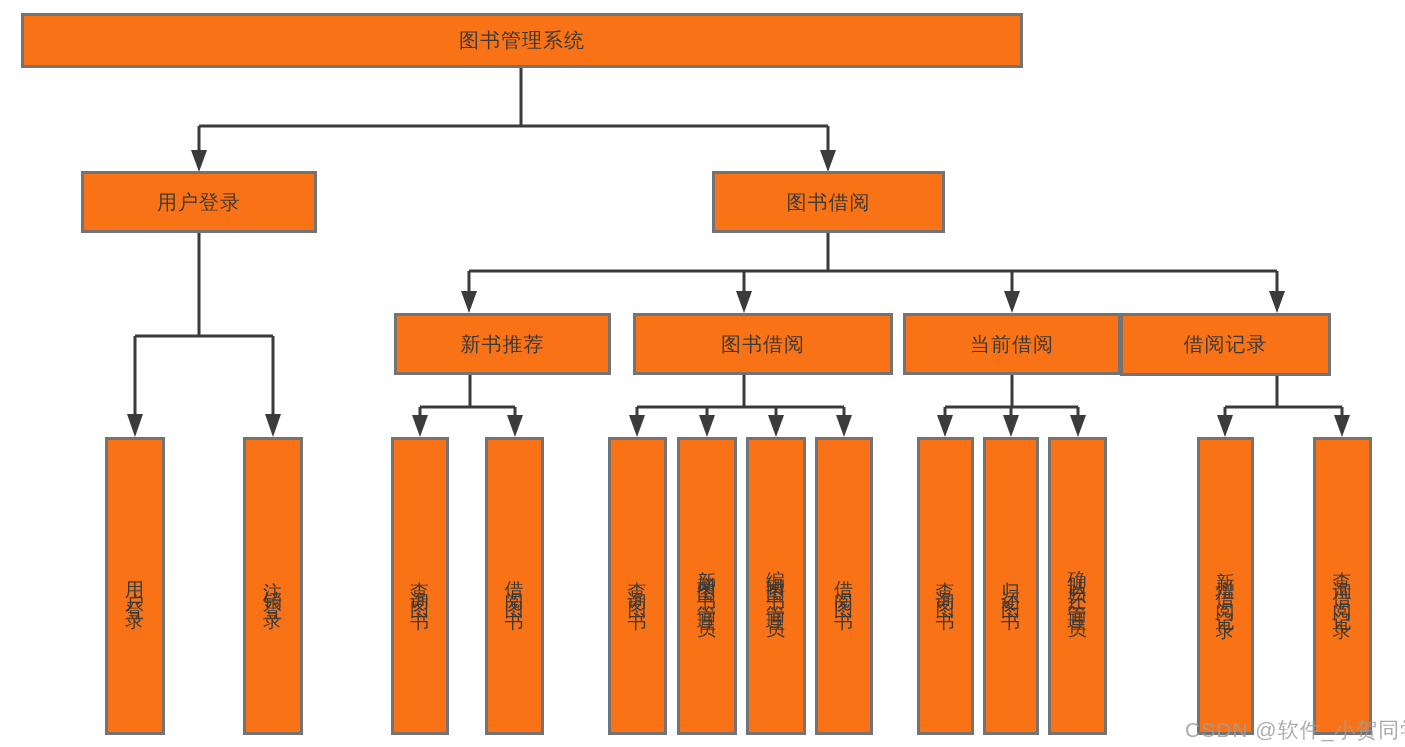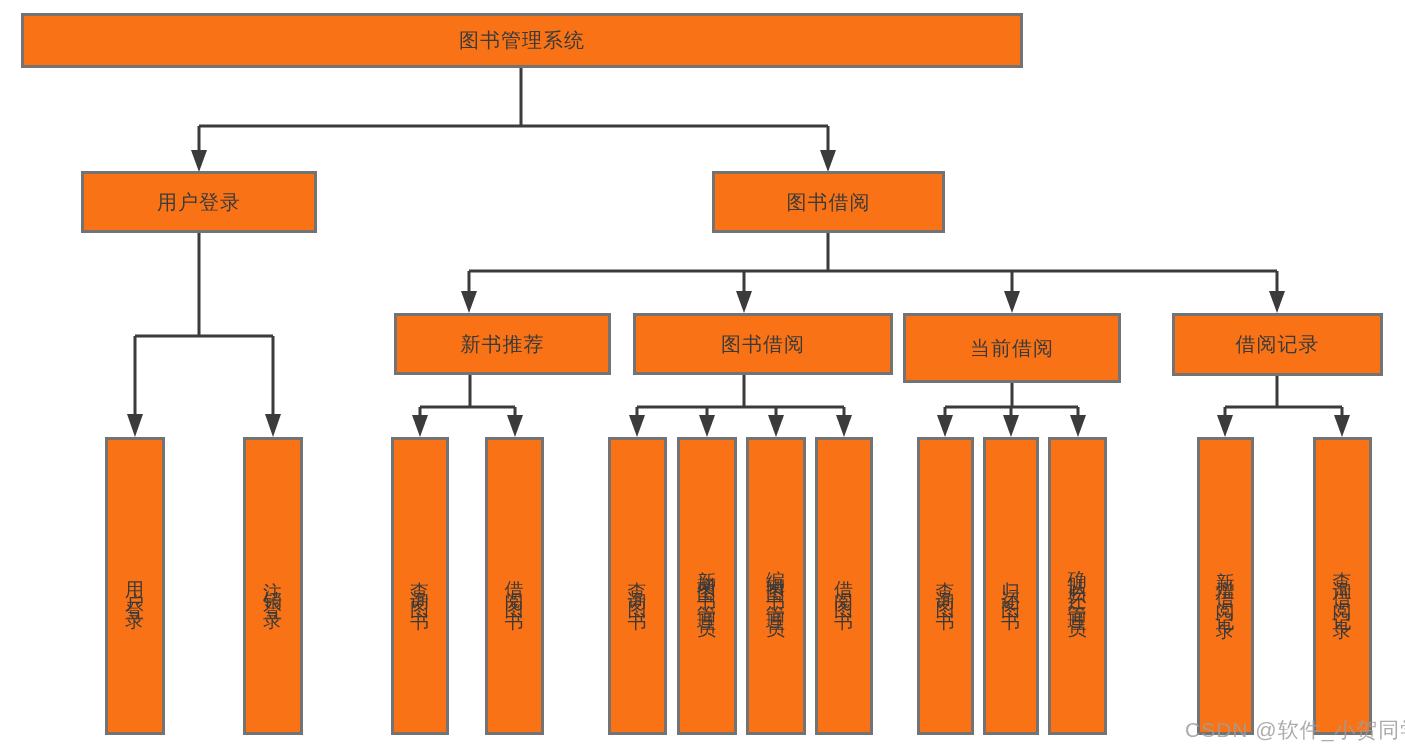--- a/index.html
+++ b/index.html
@@ -106,24 +106,24 @@
   <div class="node hnode" style="left:712px; top:171px; width:233px; height:62px;">
     <span>图书借阅</span>
   </div>
 
   <div class="node hnode" style="left:362px; top:313px; width:217px; height:62px;margin-left:32px;">
     <span>新书推荐</span>
   </div>
   <div class="node hnode" style="left:633px; top:313px; width:260px; height:62px;">
     <span>图书借阅</span>
   </div>
-  <div class="node hnode" style="left:903px; top:313px; width:218px; height:70px;">
+  <div class="node hnode" style="left:903px; top:313px; width:218px; height:62px;">
     <span>当前借阅</span>
   </div>
-  <div class="node hnode" style="left:1172px; top:313px; width:211px; height:63px;text-align:right;">
+  <div class="node hnode" style="left:1120px; top:313px; width:211px; height:63px;text-align:right;">
     <span>借阅记录</span>
   </div>
 
   <div class="node leaf" style="left:105px; top:437px; width:60px; height:298px;">
     <span class="vtext">用户登录</span>
   </div>
   <div class="node leaf" style="left:243px; top:437px; width:60px; height:298px;">
     <span class="vtext">注销登录</span>
   </div>
 

